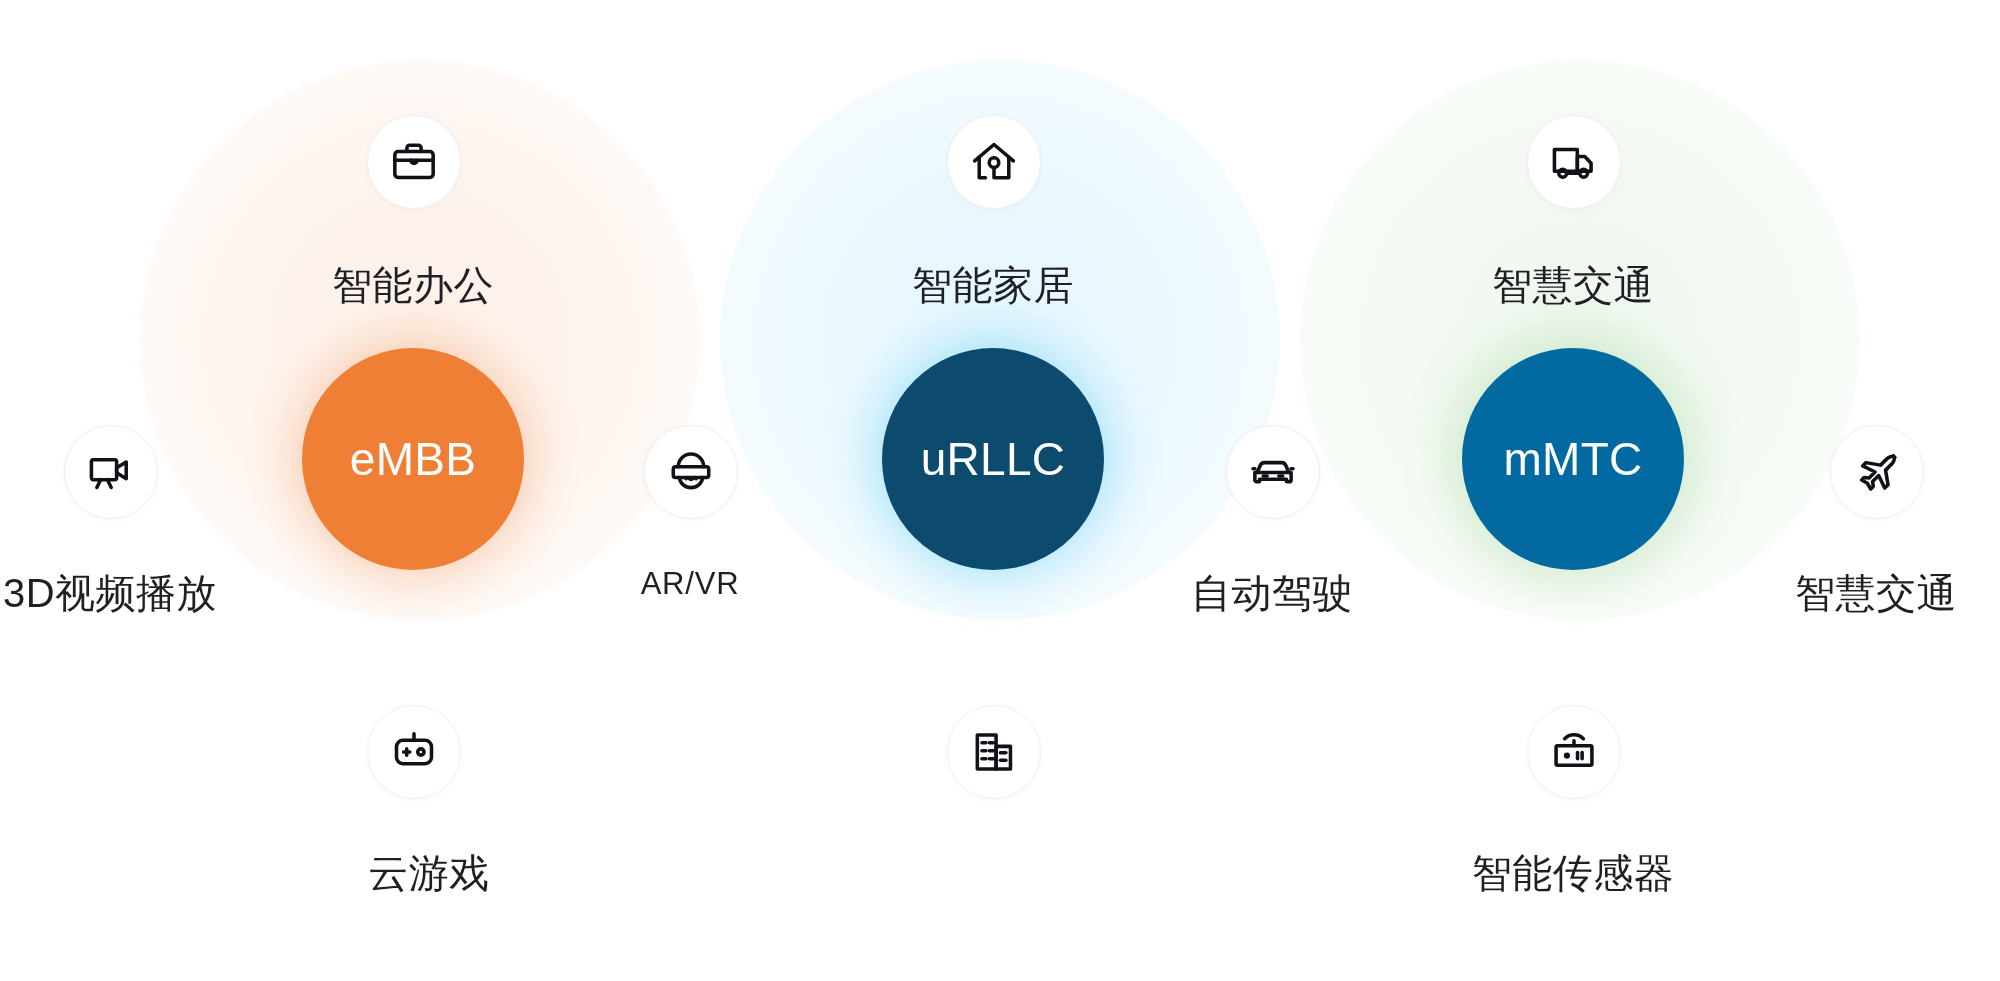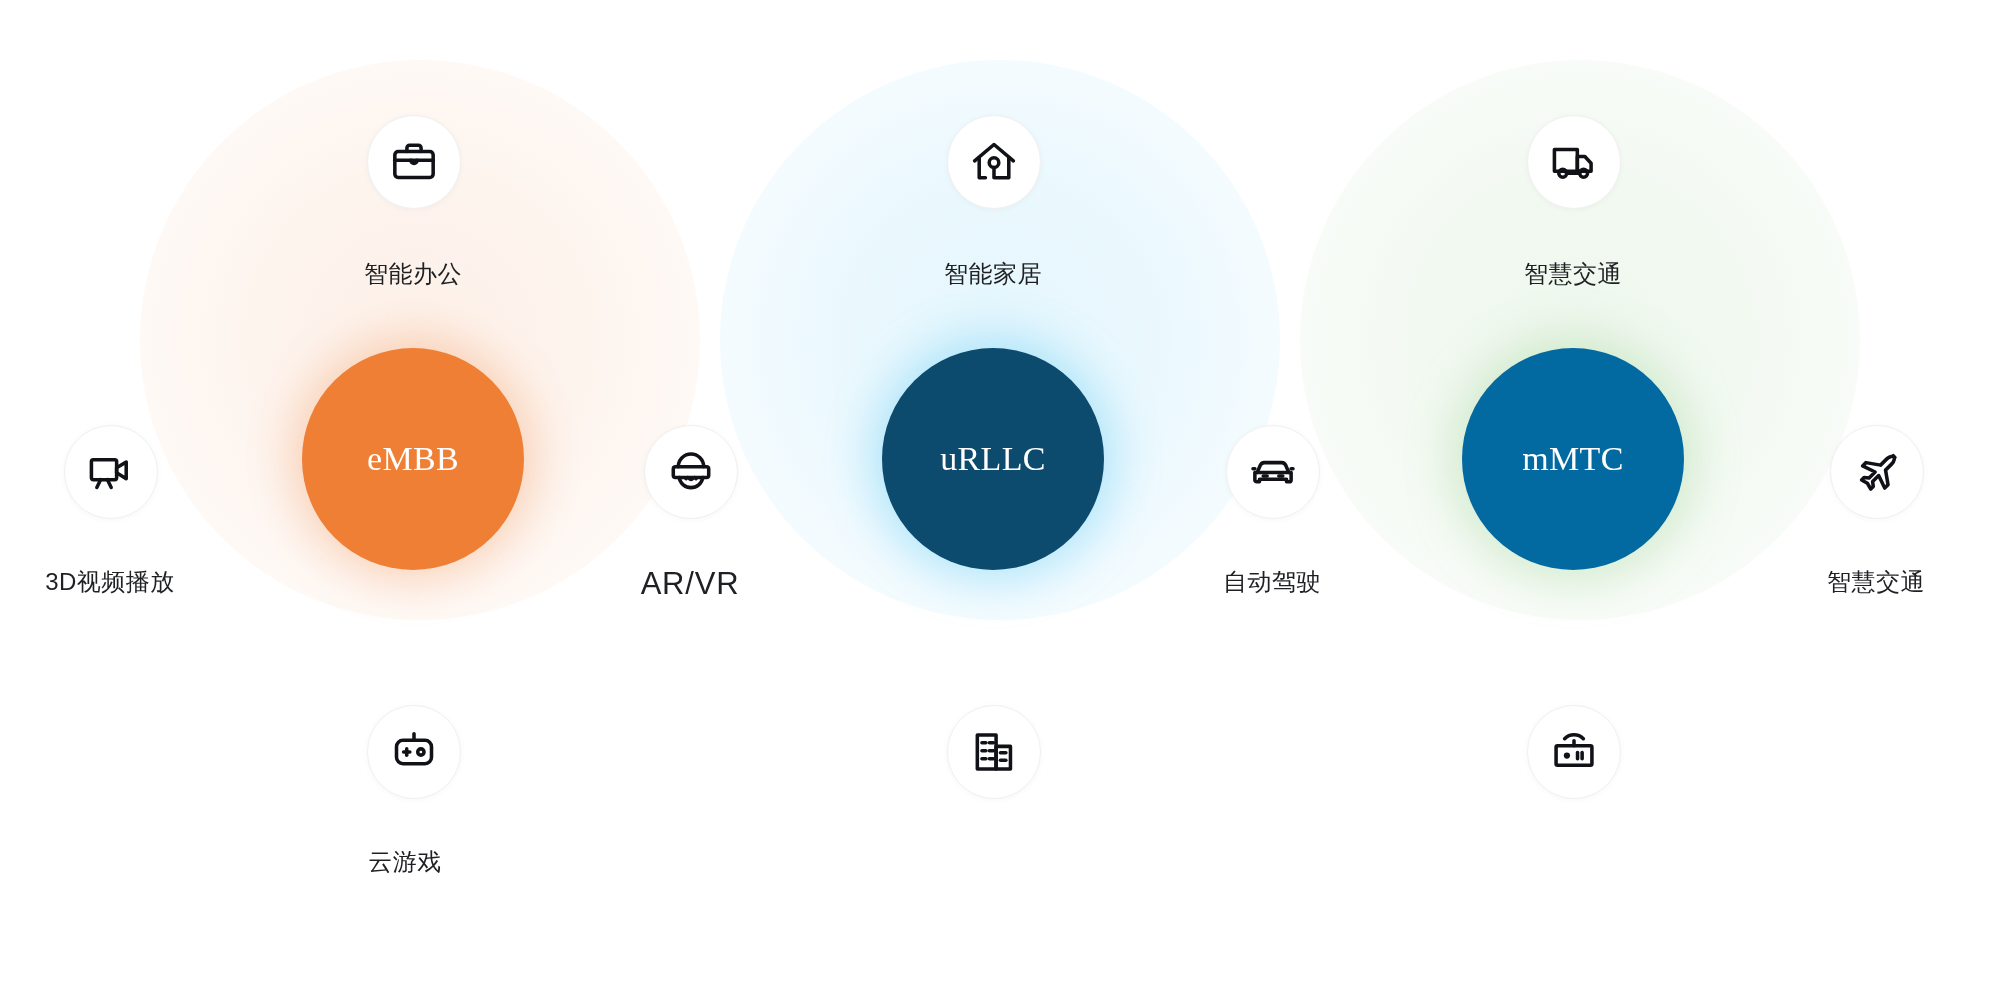--- a/index.html
+++ b/index.html
@@ -23,42 +23,41 @@
     background:radial-gradient(circle at 50% 50%, rgba(77,197,245,0.15) 0%, rgba(77,197,245,0.115) 42%, rgba(77,197,245,0.06) 72%, rgba(77,197,245,0.015) 92%, rgba(77,197,245,0) 100%);
   }
   .halo.green{
     background:radial-gradient(circle at 50% 50%, rgba(143,204,135,0.15) 0%, rgba(143,204,135,0.115) 42%, rgba(143,204,135,0.06) 72%, rgba(143,204,135,0.015) 92%, rgba(143,204,135,0) 100%);
   }
 
   
   .core{
     position:absolute;border-radius:50%;
     display:flex;align-items:center;justify-content:center;
-    color:#ffffff;font-size:34px;letter-spacing:0.3px;
+    color:#ffffff;font-size:46px;letter-spacing:0.3px;
     white-space:nowrap;
-    font-family:Liberation Serif, serif;
   }
   .core.orange{background:#ee7f35;box-shadow:0 0 46px 10px rgba(238,127,53,0.30);}
   .core.blue  {background:#0c4a6e;box-shadow:0 0 46px 10px rgba(77,197,245,0.38);}
   .core.green {background:#0369a1;box-shadow:0 0 46px 10px rgba(143,204,135,0.34);}
 
   
   .bubble{
     position:absolute;width:92px;height:92px;border-radius:50%;
     background:#ffffff;
     border:1px solid #f0f0f0;
     box-shadow:0 1px 6px rgba(0,0,0,0.035);
     display:flex;align-items:center;justify-content:center;
   }
   .bubble svg{display:block;}
 
   
   .nlabel{
     position:absolute;
-    font-size:24px;color:#1f2024;
+    font-size:40px;color:#1f2024;
     white-space:nowrap;
     text-align:center;
     letter-spacing:0.5px;
   }
   .nlabel.latin{font-size:31px;letter-spacing:0.8px;text-align:center;}
 </style>
 </head>
 <body>
 
 <div id="stage">
@@ -105,21 +104,21 @@
     <span>
       <svg width="50" height="50" viewBox="0 0 24 24" fill="none" stroke="#111217" stroke-width="1.7" stroke-linecap="round" stroke-linejoin="round">
         <path d="M12 3.2V6.4"></path>
         <rect x="3.6" y="6.4" width="16.8" height="11.2" rx="3.1"></rect>
         <path d="M7.0 12h3.0"></path>
         <path d="M8.5 10.5v3.0"></path>
         <circle cx="15.3" cy="12" r="1.5"></circle>
       </svg>
     </span>
   </div>
-  <div class="nlabel" style="left:260px;top:846px;width:290px;">云游戏</div>
+  <div class="nlabel" style="left:284px;top:846px;width:290px;">云游戏</div>
 
   <div class="bubble" style="left:947px;top:115px;">
     <span>
       <svg width="50" height="50" viewBox="0 0 24 24" fill="none" stroke="#111217" stroke-width="1.7" stroke-linecap="round" stroke-linejoin="round">
         <path d="M2.7 11.5L12 3.6l9.3 7.9"></path>
         <path d="M4.9 10.0v9.6h3.0"></path>
         <path d="M19.1 10.0v9.6h-6.4"></path>
         <circle cx="12" cy="12.3" r="2.3"></circle>
         <path d="M12 14.6v5.0"></path>
       </svg>
@@ -192,14 +191,15 @@
       <svg width="50" height="50" viewBox="0 0 24 24" fill="none" stroke="#111217" stroke-width="1.7" stroke-linecap="round" stroke-linejoin="round">
         <path d="M7.5 5.6a6.3 6.3 0 0 1 9.0 0"></path>
         <path d="M12 6.6v2.4"></path>
         <rect x="3.4" y="9.0" width="17.2" height="9.4" rx="0.7"></rect>
         <circle cx="8.6" cy="13.7" r="1.5" fill="#111217" stroke="none"></circle>
         <path d="M13.7 12.2v3.0"></path>
         <path d="M15.9 12.2v3.0"></path>
       </svg>
     </span>
   </div>
+  <div class="nlabel" style="left:1428px;top:846px;width:290px;">智能传感器</div>
 
 </div>
 
 </body></html>

